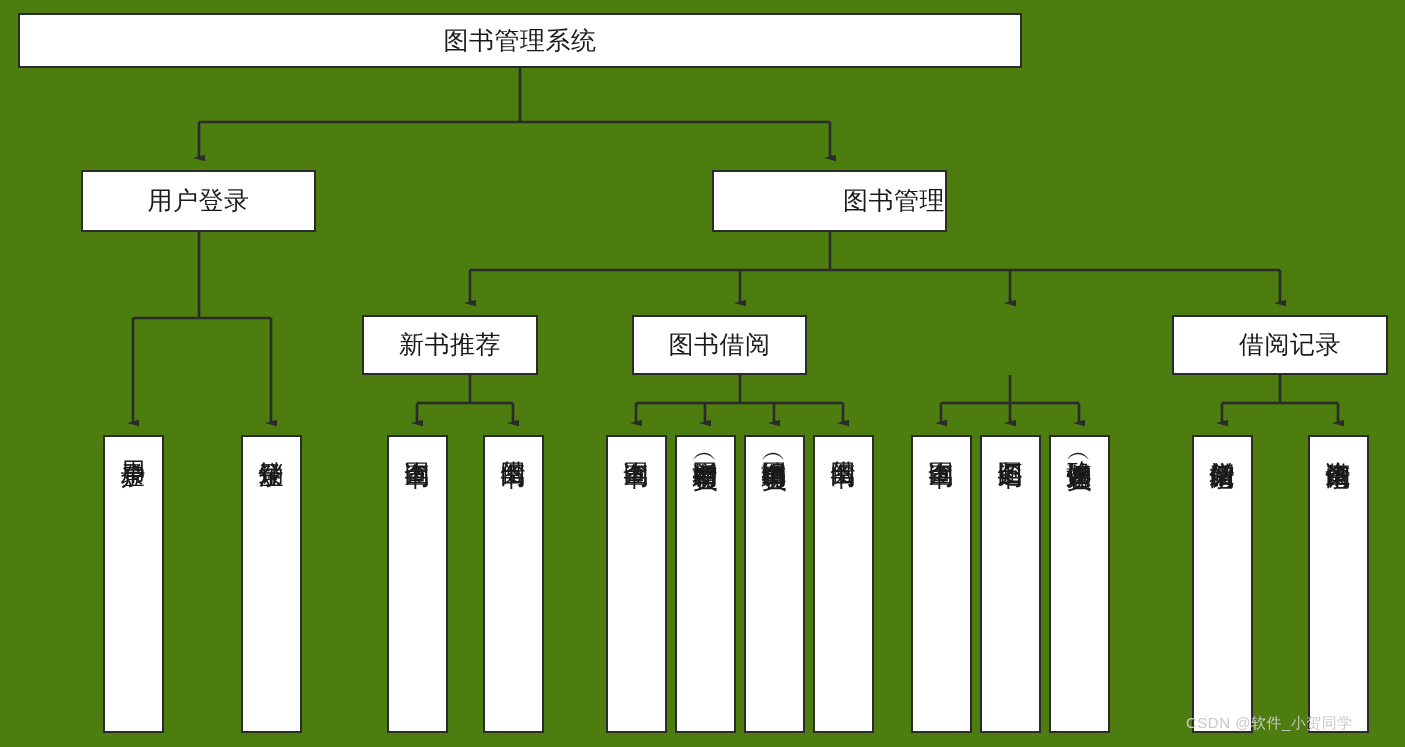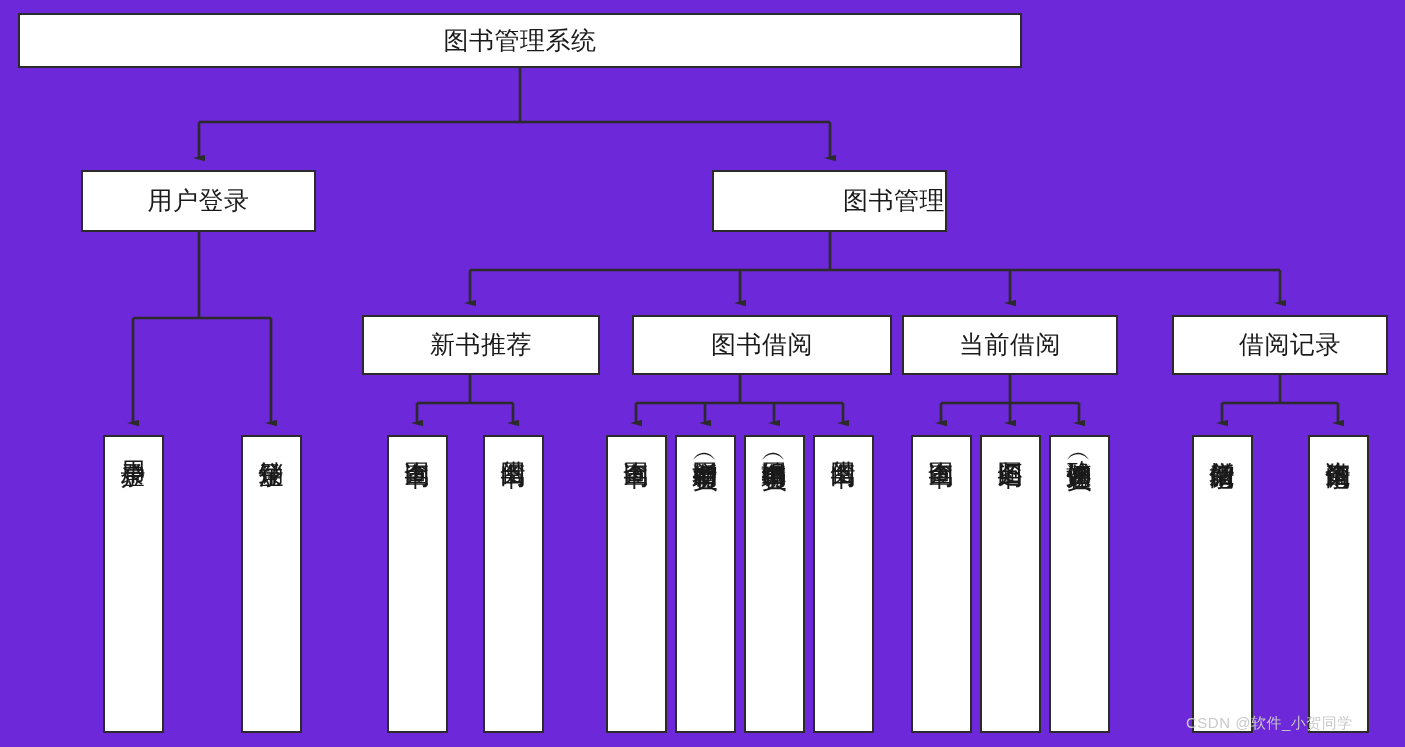--- a/index.html
+++ b/index.html
@@ -10,21 +10,21 @@
   body {
     width: 1405px;
     height: 747px;
     font-family: "Liberation Sans", "DejaVu Sans", sans-serif;
     overflow: hidden;
   }
   #diagram-root {
     position: relative;
     width: 1405px;
     height: 747px;
-    background: #6d28d9;
+    background: #4d7c0f;
   }
   svg.edges {
     position: absolute;
     left: 0;
     top: 0;
     width: 1405px;
     height: 747px;
     pointer-events: none;
   }
   .node {
@@ -128,28 +128,25 @@
     <span class="label">图书管理系统</span>
   </div>
 
   <div class="node node-h" style="left:81px; top:170px; width:235px; height:62px;">
     <span class="label">用户登录</span>
   </div>
   <div class="node node-h" style="left:712px; top:170px; width:235px; height:62px;justify-content:flex-end;">
     <span class="label">图书管理</span>
   </div>
 
-  <div class="node node-h" style="left:362px; top:315px; width:238px; height:60px;">
+  <div class="node node-h" style="left:362px; top:315px; width:176px; height:60px;">
     <span class="label">新书推荐</span>
   </div>
-  <div class="node node-h" style="left:632px; top:315px; width:260px; height:60px;">
+  <div class="node node-h" style="left:632px; top:315px; width:175px; height:60px;">
     <span class="label">图书借阅</span>
-  </div>
-  <div class="node node-h" style="left:902px; top:315px; width:216px; height:60px;">
-    <span class="label">当前借阅</span>
   </div>
   <div class="node node-h" style="left:1172px; top:315px; width:216px; height:60px;padding-left:20px;">
     <span class="label">借阅记录</span>
   </div>
 
   <div class="node node-v" style="left:103px; top:435px; width:61px; height:298px;">
     <span class="label">用户登录</span>
   </div>
   <div class="node node-v" style="left:241px; top:435px; width:61px; height:298px;">
     <span class="label">注销登录</span>

